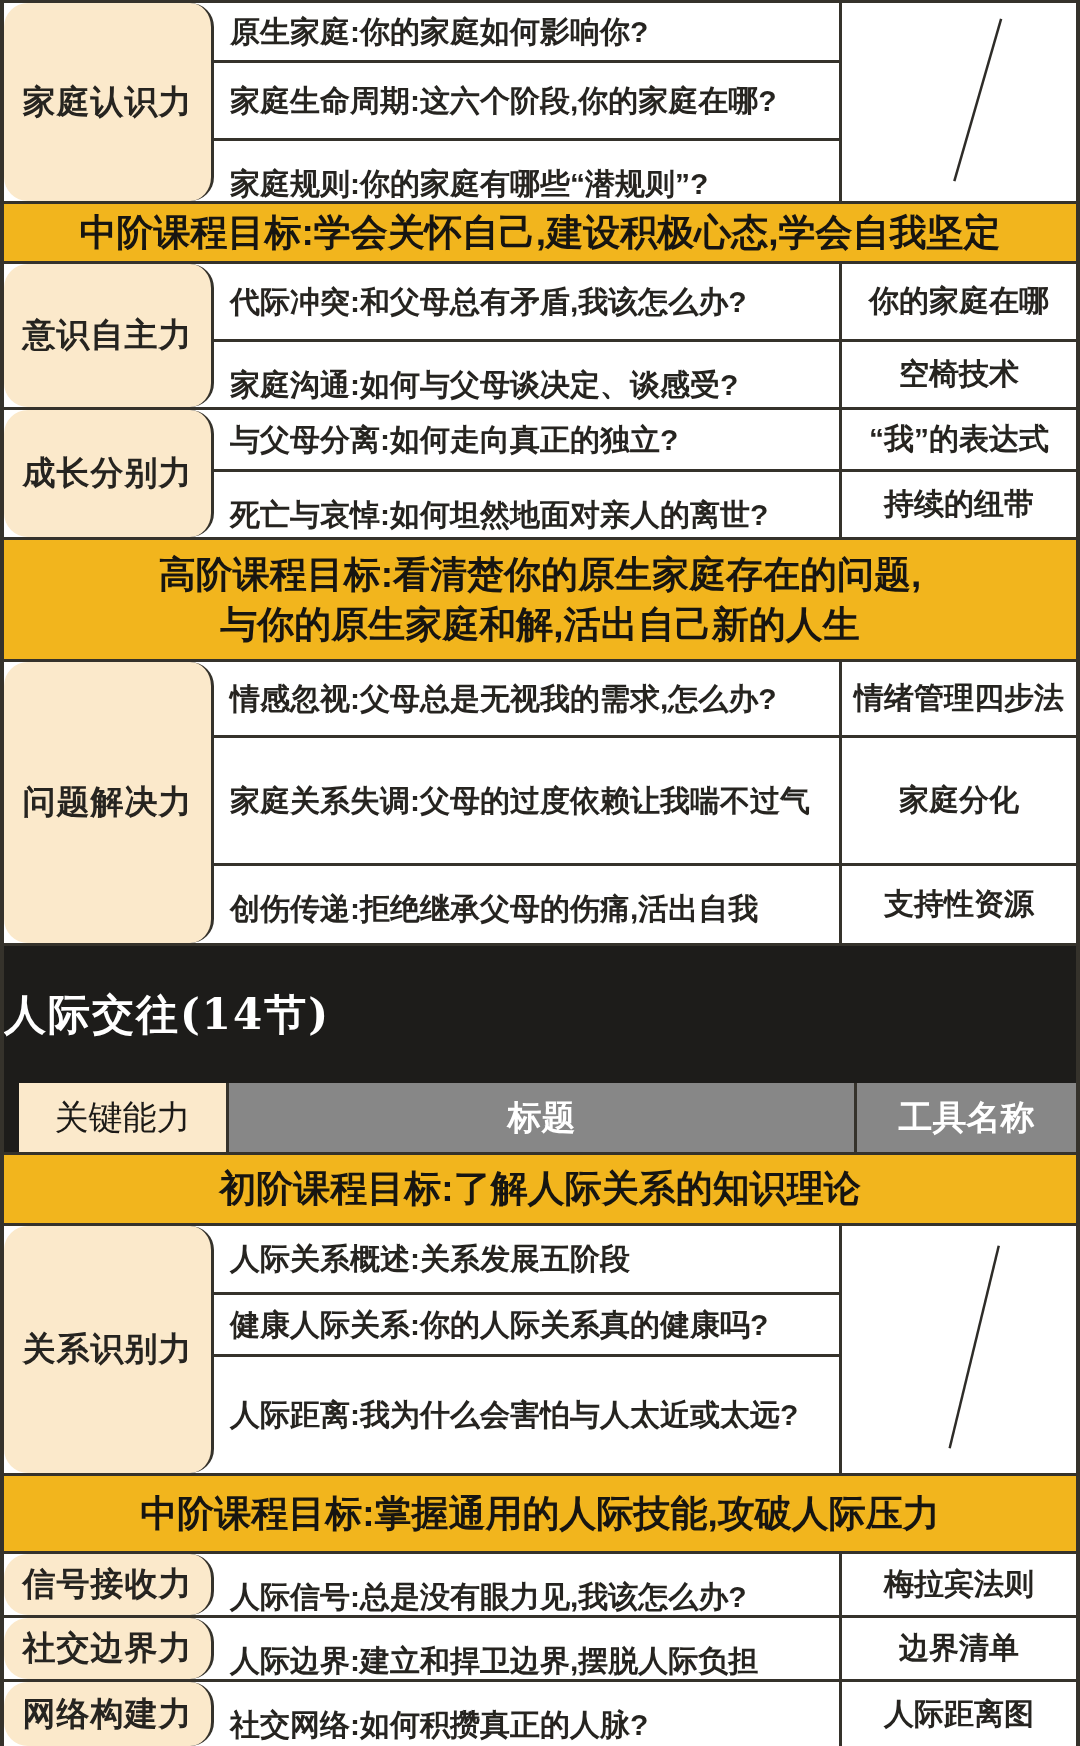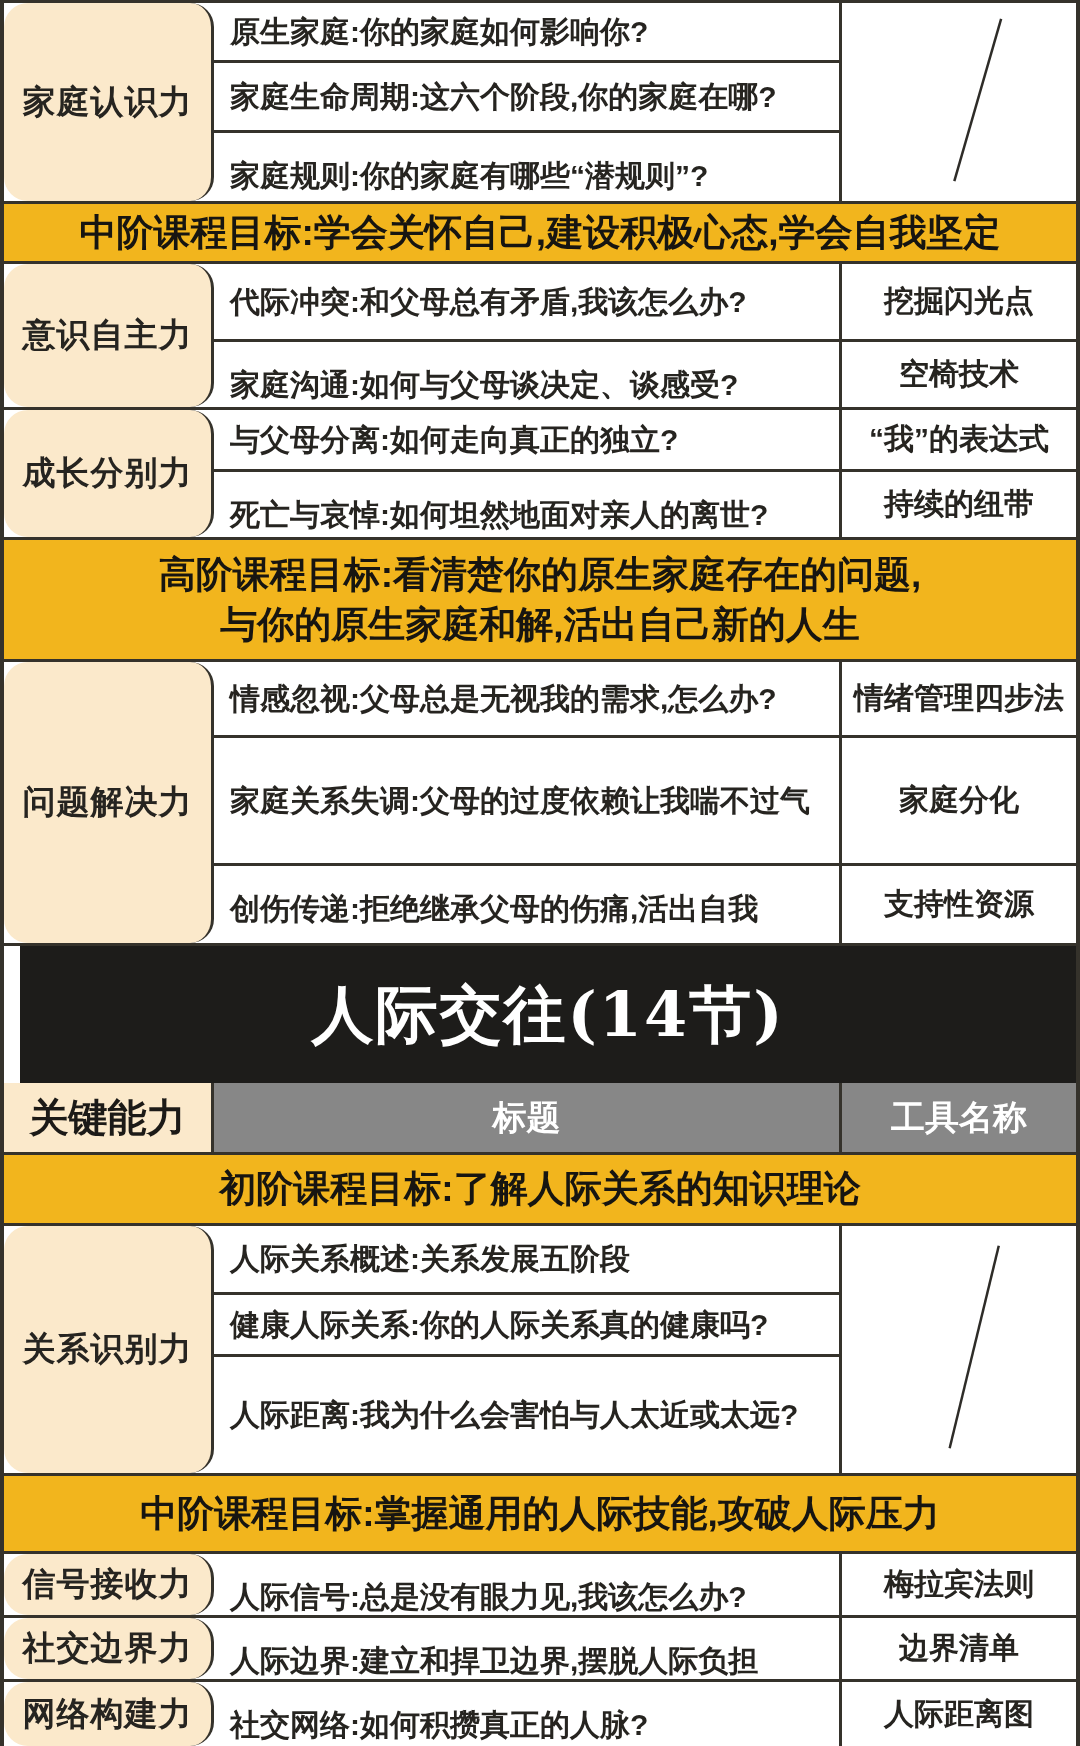--- a/index.html
+++ b/index.html
@@ -46,50 +46,50 @@
   .merged svg{position:absolute;inset:0;width:100%;height:100%;}
   .banner{
     box-sizing:border-box;background:var(--yellow);
     border-bottom:3px solid var(--border);
     display:flex;flex-direction:column;align-items:center;justify-content:center;
     font-size:37px;font-weight:800;color:#171511;line-height:1.35;
     text-align:center;padding:0 10px;
   }
   .black-banner{
     box-sizing:border-box;background:var(--black);
-    display:flex;align-items:center;justify-content:center;
+    display:flex;align-items:center;justify-content:flex-start;
     font-family:"DejaVu Serif","Liberation Serif",serif;
-    font-weight:700;font-size:62px;color:#ffffff;letter-spacing:2px;margin-left:16px;
+    font-weight:700;font-size:42px;color:#ffffff;letter-spacing:2px;
   }
   .colheader{display:flex;box-sizing:border-box;border-bottom:3px solid var(--border);background:var(--black);}
   .colheader .h-ability{
     width:210px;flex:none;background:var(--cream);border-right:3px solid var(--border);
     box-sizing:border-box;display:flex;align-items:center;justify-content:center;
-    font-size:39px;font-weight:700;color:#1c1a17;
+    font-size:34px;font-weight:400;color:#1c1a17;margin-left:15px;
   }
   .colheader .h-title{
     width:628px;flex:none;background:var(--gray);border-right:3px solid var(--border);
     box-sizing:border-box;display:flex;align-items:center;justify-content:center;
     font-size:34px;font-weight:700;color:#ffffff;
   }
   .colheader .h-tool{
     flex:1;background:var(--gray);display:flex;align-items:center;justify-content:center;
     font-size:34px;font-weight:600;color:#ffffff;
   }
 </style>
 </head>
 <body>
 
 <div class="sheet">
 
   <div class="group first" style="height:204px">
     <div class="ability">家庭认识力</div>
     <div class="mid">
       <div class="trow" style="height:60px">原生家庭:你的家庭如何影响你?</div>
-      <div class="trow" style="height:70px">家庭生命周期:这六个阶段,你的家庭在哪?</div>
+      <div class="trow" style="height:78px">家庭生命周期:这六个阶段,你的家庭在哪?</div>
       <div class="trow last">家庭规则:你的家庭有哪些“潜规则”?</div>
     </div>
     <div class="rightcol">
       <div class="merged">
         <svg viewBox="0 0 100 100" preserveAspectRatio="none">
           <line x1="48" y1="90" x2="68" y2="8" stroke="#2e2c28" stroke-width="2.5" vector-effect="non-scaling-stroke"></line>
         </svg>
       </div>
     </div>
   </div>
@@ -98,21 +98,21 @@
     <div>中阶课程目标:学会关怀自己,建设积极心态,学会自我坚定</div>
   </div>
 
   <div class="group" style="height:146px">
     <div class="ability">意识自主力</div>
     <div class="mid">
       <div class="trow" style="height:78px">代际冲突:和父母总有矛盾,我该怎么办?</div>
       <div class="trow last">家庭沟通:如何与父母谈决定、谈感受?</div>
     </div>
     <div class="rightcol">
-      <div class="tool" style="height:78px">挖掘闪光点</div>
+      <div class="tool" style="height:78px">你的家庭在哪</div>
       <div class="tool last">空椅技术</div>
     </div>
   </div>
 
   <div class="group" style="height:130px">
     <div class="ability">成长分别力</div>
     <div class="mid">
       <div class="trow" style="height:62px">与父母分离:如何走向真正的独立?</div>
       <div class="trow last">死亡与哀悼:如何坦然地面对亲人的离世?</div>
     </div>

